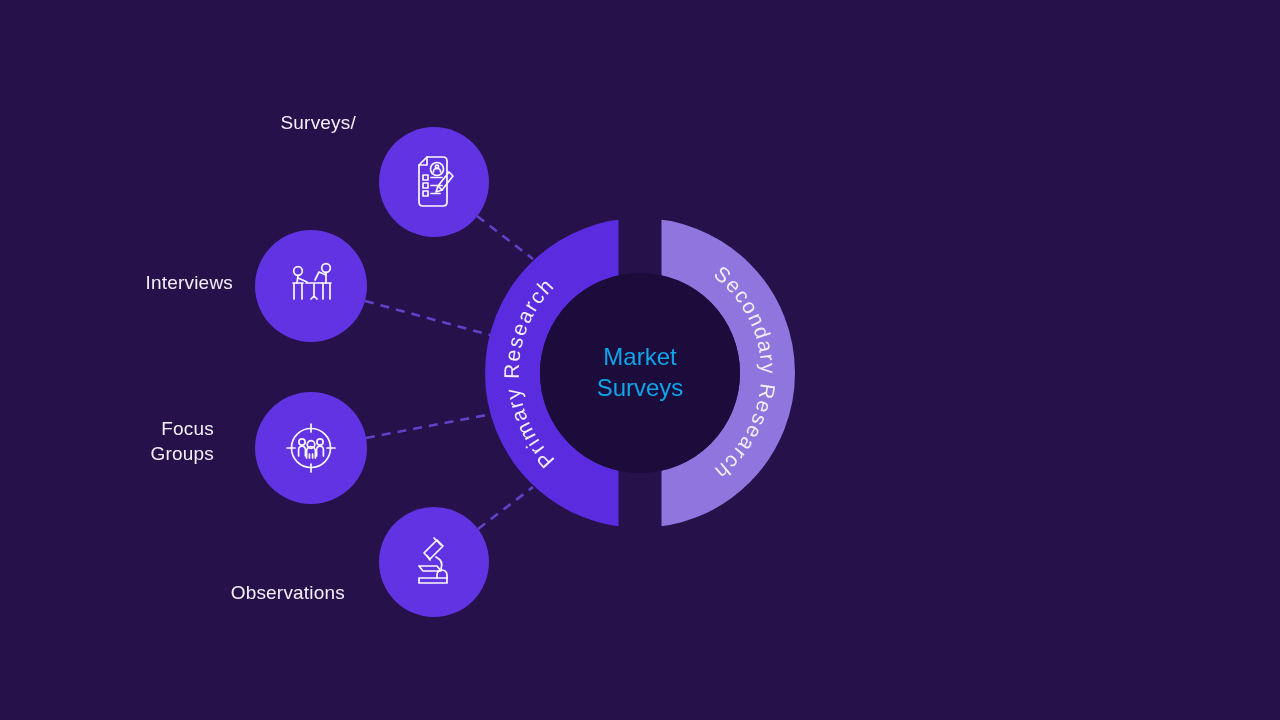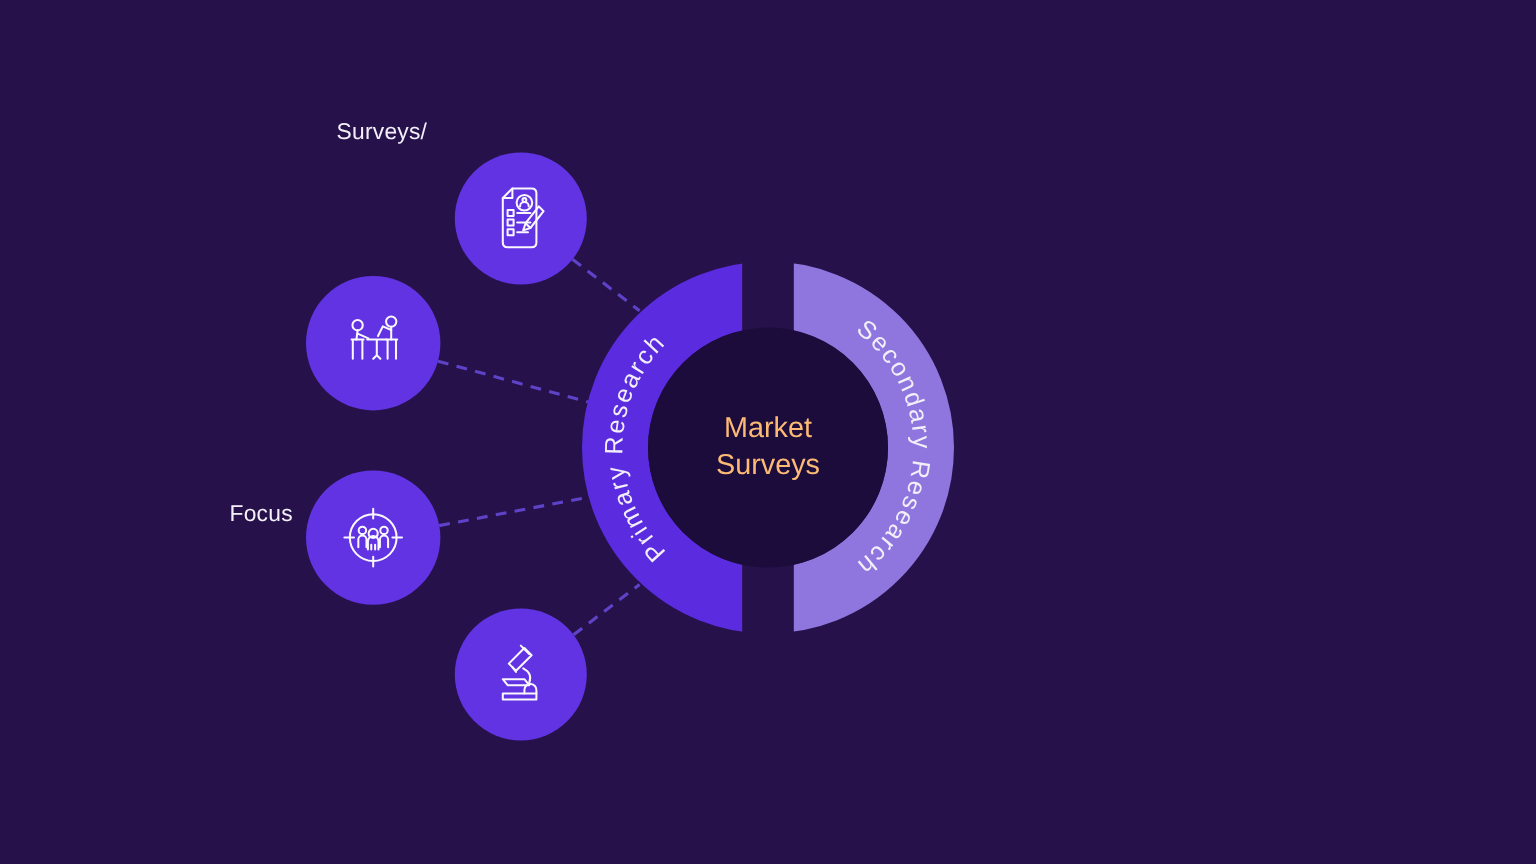--- a/index.html
+++ b/index.html
@@ -16,21 +16,21 @@
     font-size:19px;
     line-height:25px;
     text-align:right;
     font-weight:400;
     letter-spacing:0.2px;
   }
   .center-label{
     position:absolute;
     left:540px;top:341px;width:200px;
     text-align:center;
-    color:#fdba74;
+    color:#0ea5e9;
     font-size:24px;
     line-height:31px;
     font-weight:400;
   }
   .curved-text{
     font-size:21px;
     letter-spacing:1.6px;
     fill:#F2EFF8;
     font-weight:400;
   }
@@ -123,28 +123,35 @@
         <path d="M 0,-24 L 7,-17"></path>
         <path d="M -7,-6 L -4,-2"></path>
         <path d="M 2,-5 Q 10,-1 7,7"></path>
         <path d="M -15,4 H 3 L 7,9 H -11 Z"></path>
         <path d="M 3,16 V 13 a 5,5 0 0 1 10,0 V 16"></path>
         <path d="M -15,21 V 16 H 13 V 21 Z"></path>
       </g>
     </g>
   </svg>
 
-  <div class="node-label" style="left:196px;top:98px;width:160px;">
+  <div class="node-label" style="left:196px;top:110px;width:160px;">
     <div>Surveys/</div>
   </div>
 
-
-  <div class="node-label" style="left:84px;top:416px;width:160px;">
-    <div>Focus</div>
+  <div class="node-label" style="left:73px;top:270px;width:160px;">
+    <div>Interviews</div>
   </div>
 
+  <div class="node-label" style="left:54px;top:416px;width:160px;">
+    <div>Focus</div>
+    <div>Groups</div>
+  </div>
+
+  <div class="node-label" style="left:185px;top:580px;width:160px;">
+    <div>Observations</div>
+  </div>
 
   <div class="center-label">
     <div>Market</div>
     <div>Surveys</div>
   </div>
 
 </div>
 
 </body></html>

